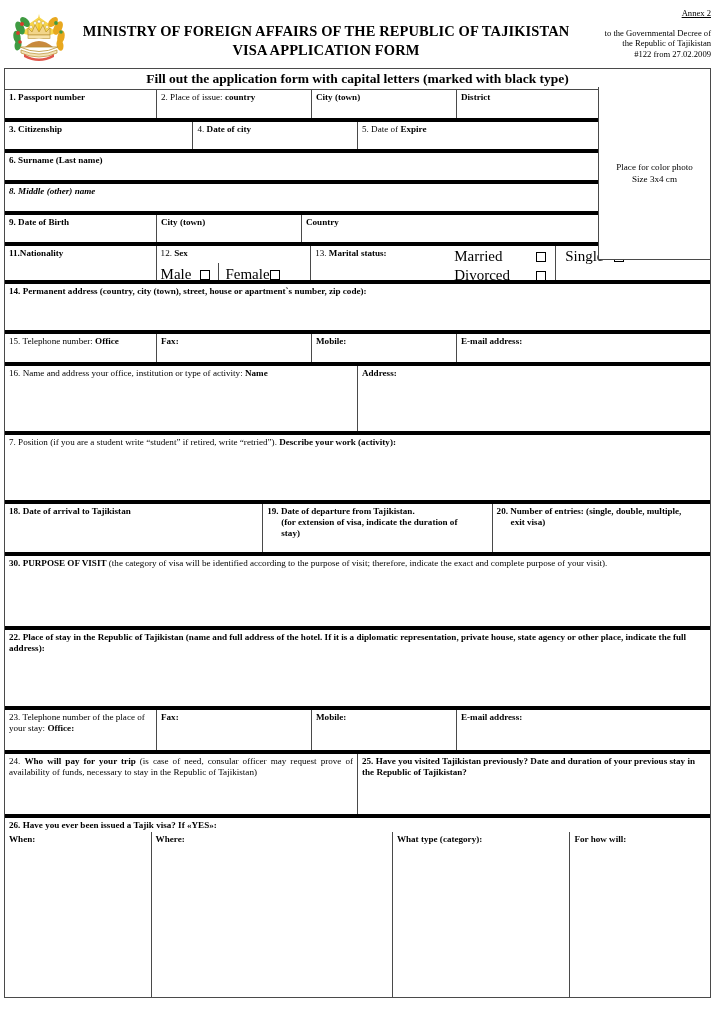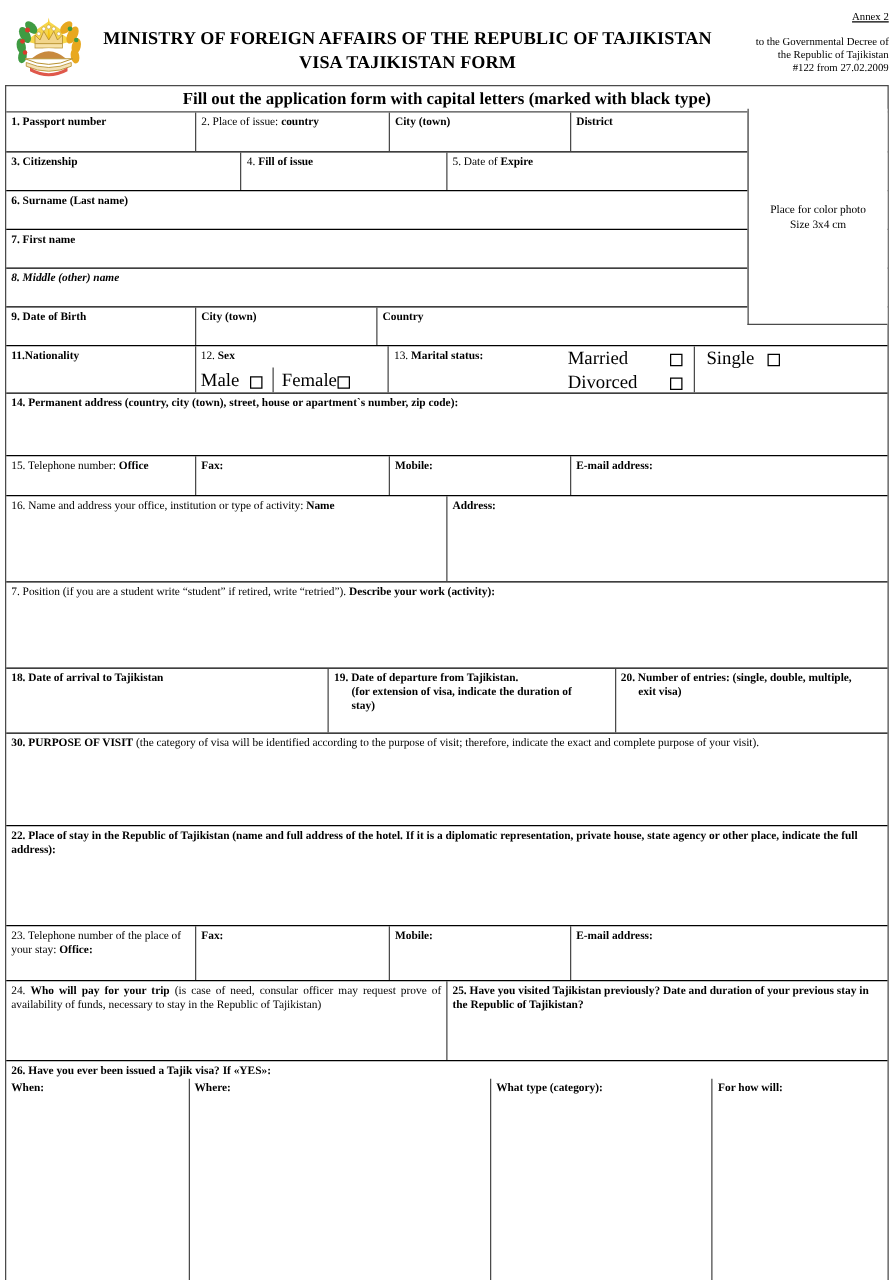--- a/index.html
+++ b/index.html
@@ -73,21 +73,21 @@
     text-align: center;
     font-weight: bold;
     font-size: 13.5px;
     padding: 2px 0 3px 0;
     border-bottom: 1px solid #4a4a4a;
     line-height: 15px;
   }
 
   .row {
     display: flex;
-    border-bottom: 1px solid #000000;
+    border-bottom: 4px solid #000000;
     box-sizing: border-box;
     position: relative;
   }
   .row:last-child { border-bottom: none; }
   .cell {
     box-sizing: border-box;
     padding: 2px 4px 0 4px;
     font-size: 9.1px;
     line-height: 11px;
     position: relative;
@@ -236,21 +236,21 @@
         <path d="M12 41 Q31 50 50 41 Z" fill="#ffffff" stroke="#b8912f" stroke-width="0.8"></path>
 
         <path d="M13 44 Q31 52 49 44 L49 47 Q31 55 13 47 Z" fill="#f3e2b8" stroke="#b8912f" stroke-width="0.7"></path>
 
         <path d="M16 48 Q31 57 46 48 L46 51 Q31 59 16 51 Z" fill="#d93b2b" opacity="0.85"></path>
       </svg>
     </div>
 
     <div class="title-block">
       <div class="title-line">MINISTRY OF FOREIGN AFFAIRS OF THE REPUBLIC OF TAJIKISTAN</div>
-      <div class="title-line">VISA TAJIKISTAN FORM</div>
+      <div class="title-line">VISA APPLICATION FORM</div>
     </div>
 
     <div class="annex-block">
       <div class="annex-title">Annex 2</div>
       <div>to the Governmental Decree of</div>
       <div>the Republic of Tajikistan</div>
       <div>#122 from 27.02.2009</div>
     </div>
   </div>
 
@@ -281,42 +281,36 @@
       </div>
       <div class="cell" style="width:112px;"></div>
     </div>
 
     <div class="row" style="height:31px;">
       <div class="cell" style="width:188px;">
         <span class="b">3. Citizenship</span>
       </div>
       <div class="cell" style="width:165px;">
         <span>4.</span>
-        <span class="b">Fill of issue</span>
+        <span class="b">Date of city</span>
       </div>
       <div class="cell" style="width:242px;">
         <span>5. Date of</span>
         <span class="b">Expire</span>
       </div>
       <div class="cell" style="width:112px;"></div>
     </div>
 
     <div class="row" style="height:31px;gap:28px;">
       <div class="cell" style="width:595px;">
         <span class="b">6. Surname (Last name)</span>
       </div>
       <div class="cell" style="width:112px;"></div>
     </div>
 
-    <div class="row" style="height:31px;">
-      <div class="cell" style="width:595px;">
-        <span class="b">7. First name</span>
-      </div>
-      <div class="cell" style="width:112px;"></div>
-    </div>
 
     <div class="row" style="height:31px;font-style:italic;">
       <div class="cell" style="width:595px;">
         <span class="b">8. Middle (other) name</span>
       </div>
       <div class="cell" style="width:112px;"></div>
     </div>
 
     <div class="row" style="height:31px;">
       <div class="cell" style="width:151px;">

